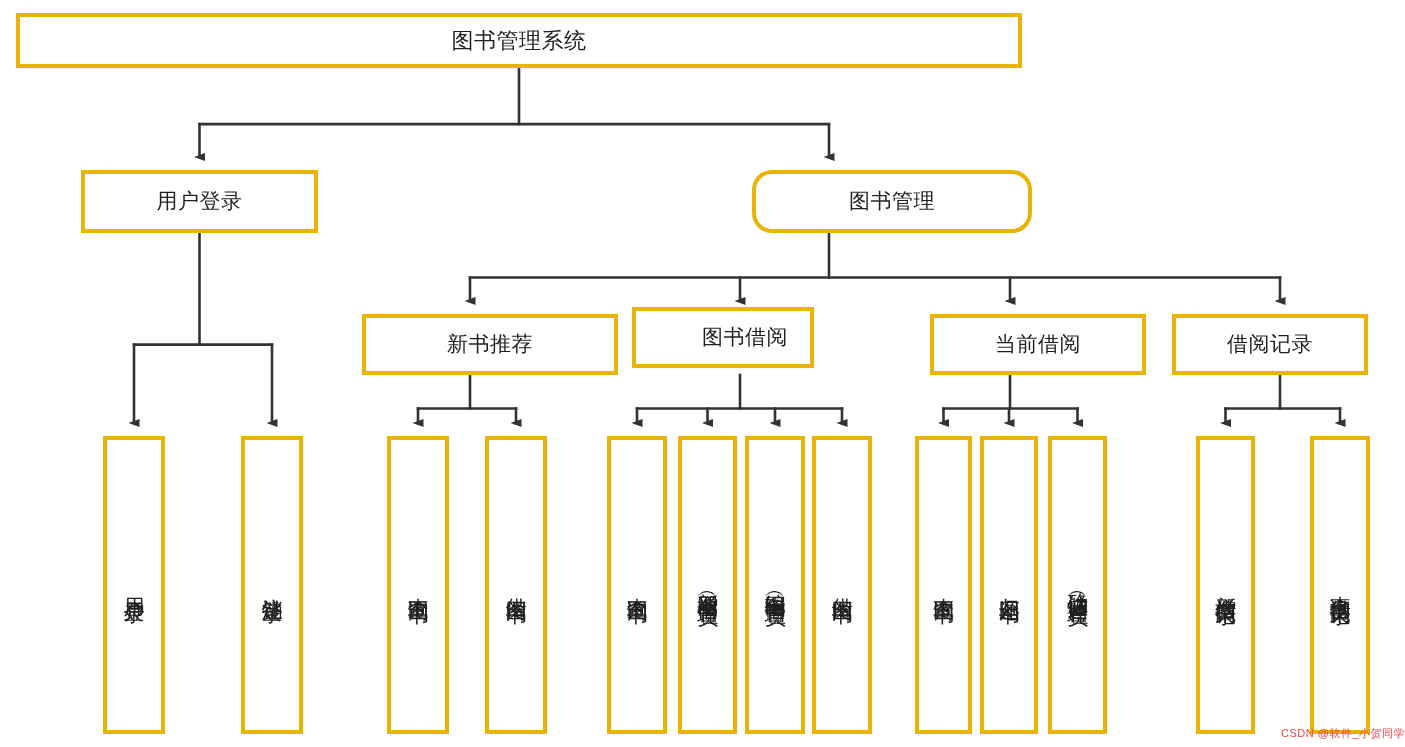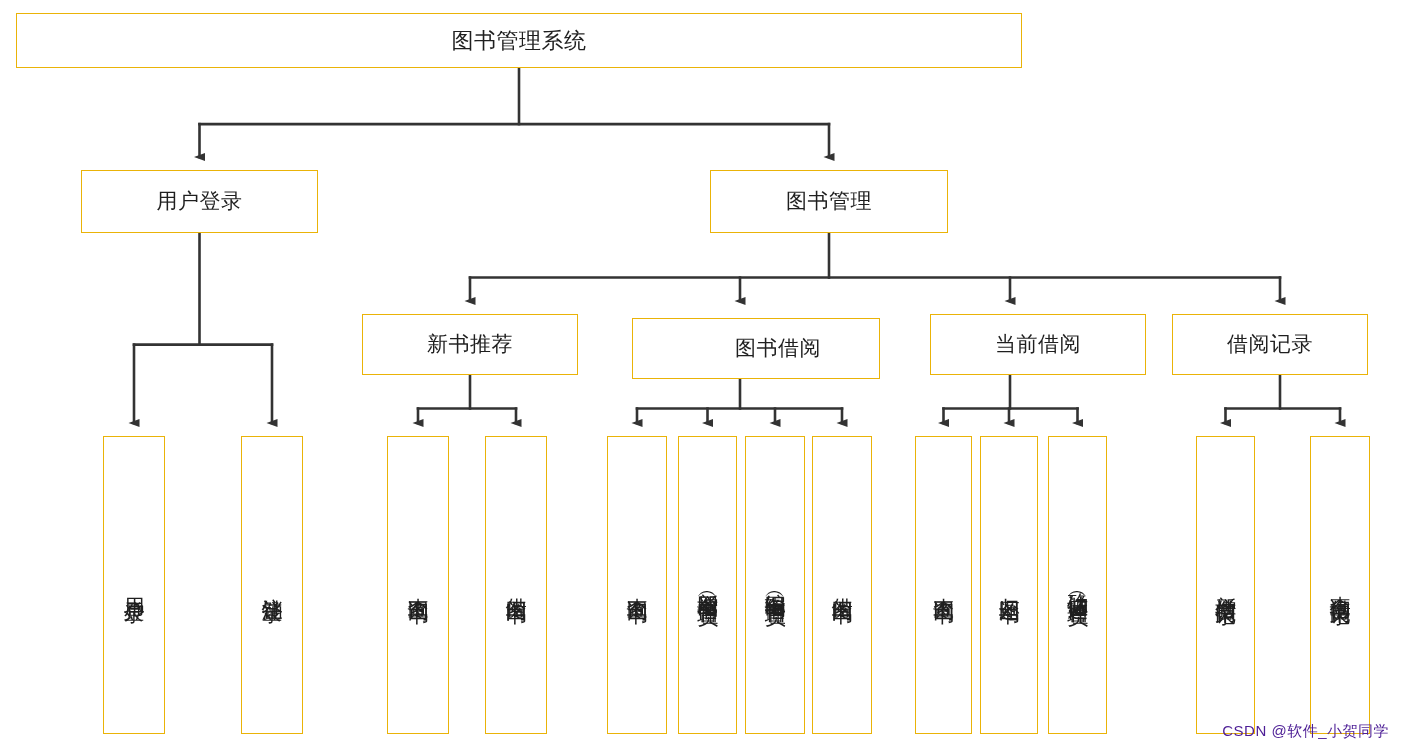--- a/index.html
+++ b/index.html
@@ -20,21 +20,21 @@
   #wires {
     position: absolute;
     left: 0;
     top: 0;
     width: 1405px;
     height: 747px;
   }
   .node {
     position: absolute;
     box-sizing: border-box;
-    border: 1px solid #eab308;
+    border: 4px solid #eab308;
     background: #ffffff;
     display: flex;
     align-items: center;
     justify-content: center;
     color: #1f1f1f;
   }
   .node-label {
     display: block;
     text-align: center;
     line-height: 1.24;
@@ -53,24 +53,24 @@
     font-size: 21px;
     line-height: 1.16;
     letter-spacing: 2px;
     white-space: nowrap;
   }
   .node.root .node-label {
     font-size: 22px;
   }
   #watermark {
     position: absolute;
-    right: 16px;
+    right: 0;
     bottom: 6px;
-    font-size: 15px;
-    color: #4c1d95;
+    font-size: 11px;
+    color: #ef4444;
     letter-spacing: 0.5px;
     white-space: nowrap;
     pointer-events: none;
   }
 </style>
 </head>
 <body>
 
 <div id="canvas">
 
@@ -117,27 +117,27 @@
       </g>
   </svg>
 
   <div id="nodes">
       <div class="node horizontal root" style="left: 16px; top: 13px; width: 1006px; height: 55px;">
         <span class="node-label">图书管理系统</span>
       </div>
       <div class="node horizontal level2" style="left: 81px; top: 170px; width: 237px; height: 63px;">
         <span class="node-label">用户登录</span>
       </div>
-      <div class="node horizontal level2" style="left: 710px; top: 170px; width: 238px; height: 63px;">
+      <div class="node horizontal level2" style="left: 752px; top: 170px; width: 280px; height: 63px; border-radius: 20px;">
         <span class="node-label">图书管理</span>
       </div>
-      <div class="node horizontal level3" style="left: 362px; top: 314px; width: 216px; height: 61px;">
+      <div class="node horizontal level3" style="left: 362px; top: 314px; width: 256px; height: 61px;">
         <span class="node-label">新书推荐</span>
       </div>
-      <div class="node horizontal level3" style="left: 632px; top: 318px; width: 248px; height: 61px; padding-left: 44px;">
+      <div class="node horizontal level3" style="left: 632px; top: 307px; width: 182px; height: 61px; padding-left: 44px;">
         <span class="node-label">图书借阅</span>
       </div>
       <div class="node horizontal level3" style="left: 930px; top: 314px; width: 216px; height: 61px;">
         <span class="node-label">当前借阅</span>
       </div>
       <div class="node horizontal level3" style="left: 1172px; top: 314px; width: 196px; height: 61px;">
         <span class="node-label">借阅记录</span>
       </div>
       <div class="node vertical leaf" style="left: 103px; top: 436px; width: 62px; height: 298px;">
         <span class="node-label">用户登录</span>

